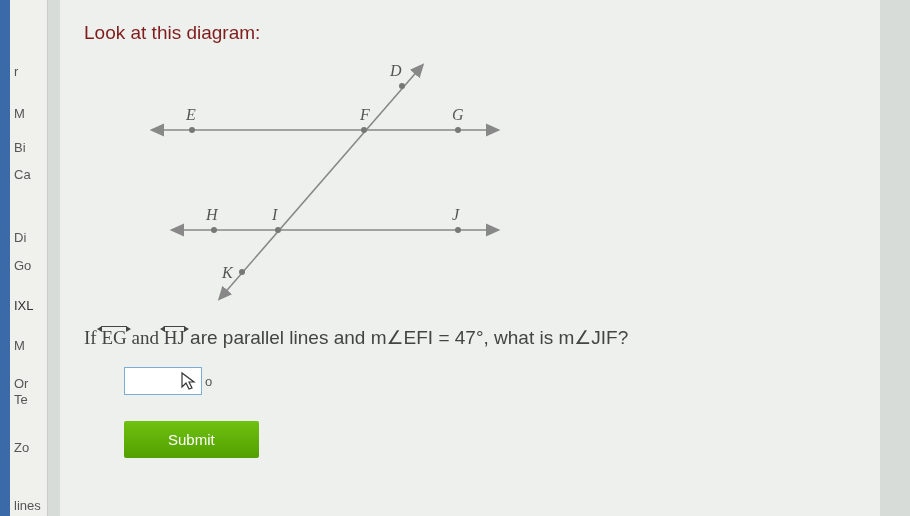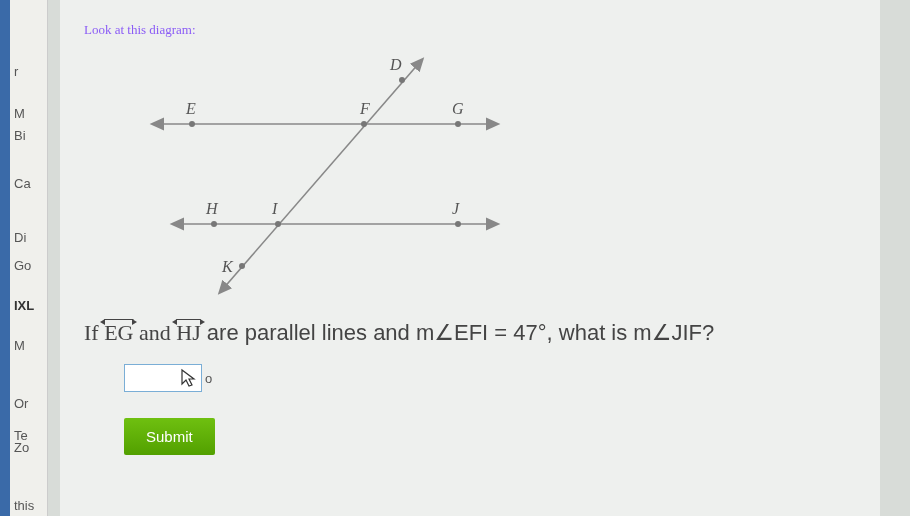--- a/index.html
+++ b/index.html
@@ -30,42 +30,41 @@
     .main {
       position: absolute;
       left: 60px;
       top: 0;
       width: 820px;
       height: 516px;
       background: #eef0ee;
       padding: 22px 24px;
     }
     .prompt {
-      font-size: 13px;
-      color: #8b5cf6;
+      font-size: 19px;
+      color: #7f1d1d;
       margin-bottom: 12px;
-      font-family: Liberation Serif, serif;
     }
     .diagram {
       position: relative;
       width: 400px;
       height: 256px;
       margin-left: 40px;
       margin-top: 8px;
     }
     .diagram svg { position: absolute; left: 0; top: 0; }
     .lbl {
       position: absolute;
       font-size: 16px;
       font-style: italic;
       color: #555;
       font-family: 'Times New Roman', serif;
     }
     .question {
-      font-size: 22px;
+      font-size: 19px;
       color: #444;
       margin-top: 14px;
       font-family: 'Times New Roman', serif;
     }
     .question .sans { font-family: Arial, sans-serif; }
     .line-over {
       text-decoration: overline;
       text-decoration-thickness: 1px;
       position: relative;
     }
@@ -104,41 +103,41 @@
     }
     .submit-btn {
       display: inline-block;
       margin-top: 26px;
       margin-left: 40px;
       background: #5fb200;
       background: linear-gradient(#6fc010, #52a000);
       color: #fff;
       border: none;
       font-size: 15px;
-      padding: 10px 22px;
+      padding: 10px 44px;
       cursor: pointer;
       border-radius: 2px;
     }
   </style>
 </head>
 <body>
 
 <div class="sidebar">
   <div class="sidebar-item" style="top:64px">r</div>
   <div class="sidebar-item" style="top:106px">M</div>
-  <div class="sidebar-item" style="top:128px">Bi</div>
-  <div class="sidebar-item" style="top:176px">Ca</div>
+  <div class="sidebar-item" style="top:140px">Bi</div>
+  <div class="sidebar-item" style="top:167px">Ca</div>
   <div class="sidebar-item" style="top:230px">Di</div>
   <div class="sidebar-item" style="top:258px">Go</div>
-  <div class="sidebar-item" style="top:298px;font-weight:bold;color:#333">IXL</div>
+  <div class="sidebar-item" style="top:298px;font-weight:normal;color:#333">IXL</div>
   <div class="sidebar-item" style="top:338px">M</div>
-  <div class="sidebar-item" style="top:396px">Or</div>
-  <div class="sidebar-item" style="top:428px">Te</div>
+  <div class="sidebar-item" style="top:376px">Or</div>
+  <div class="sidebar-item" style="top:392px">Te</div>
   <div class="sidebar-item" style="top:440px">Zo</div>
-  <div class="sidebar-item" style="top:498px">this</div>
+  <div class="sidebar-item" style="top:498px">lines</div>
 </div>
 
 <div class="main">
   <div class="prompt">Look at this diagram:</div>
 
   <div class="diagram">
     <svg width="400" height="256">
       <defs>
         <marker id="arr" markerWidth="10" markerHeight="10" refX="5" refY="5" orient="auto">
           <path d="M0,1 L9,5 L0,9 Z" fill="#888"></path>

